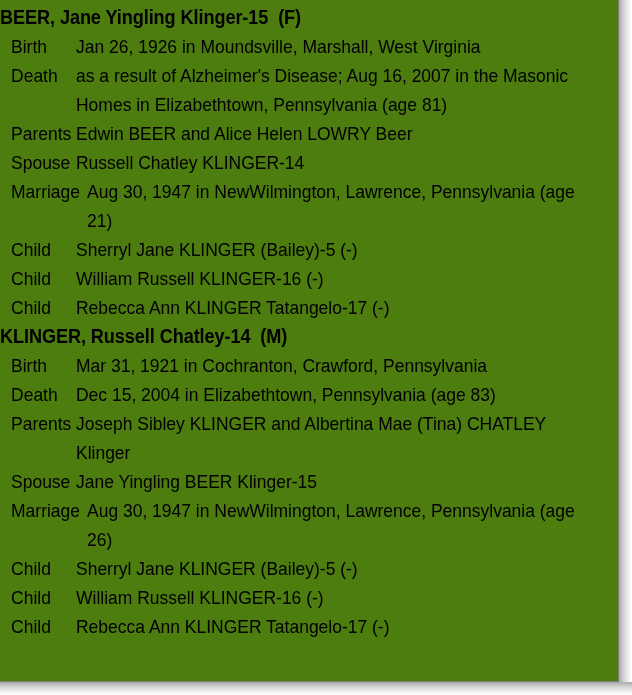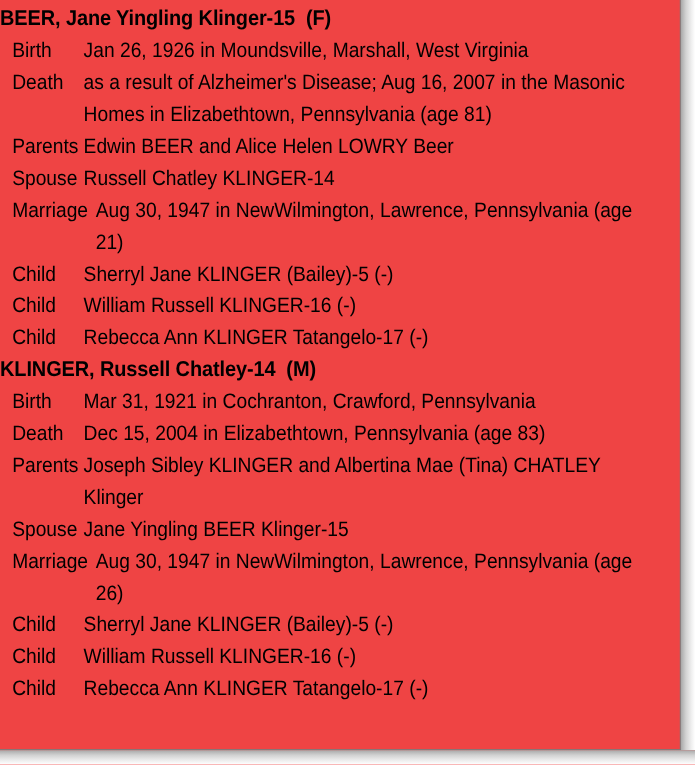--- a/index.html
+++ b/index.html
@@ -6,21 +6,21 @@
   html, body {
     margin: 0;
     padding: 0;
     background: #ffffff;
   }
 
   #page {
     position: relative;
     width: 632px;
     height: 695px;
-    background: #ef4444;
+    background: #4d7c0f;
     overflow: hidden;
     font-family: "Liberation Sans", "DejaVu Sans", sans-serif;
   }
 
   
   .frame-line-right {
     position: absolute;
     top: 0;
     left: 618px;
     width: 1px;

